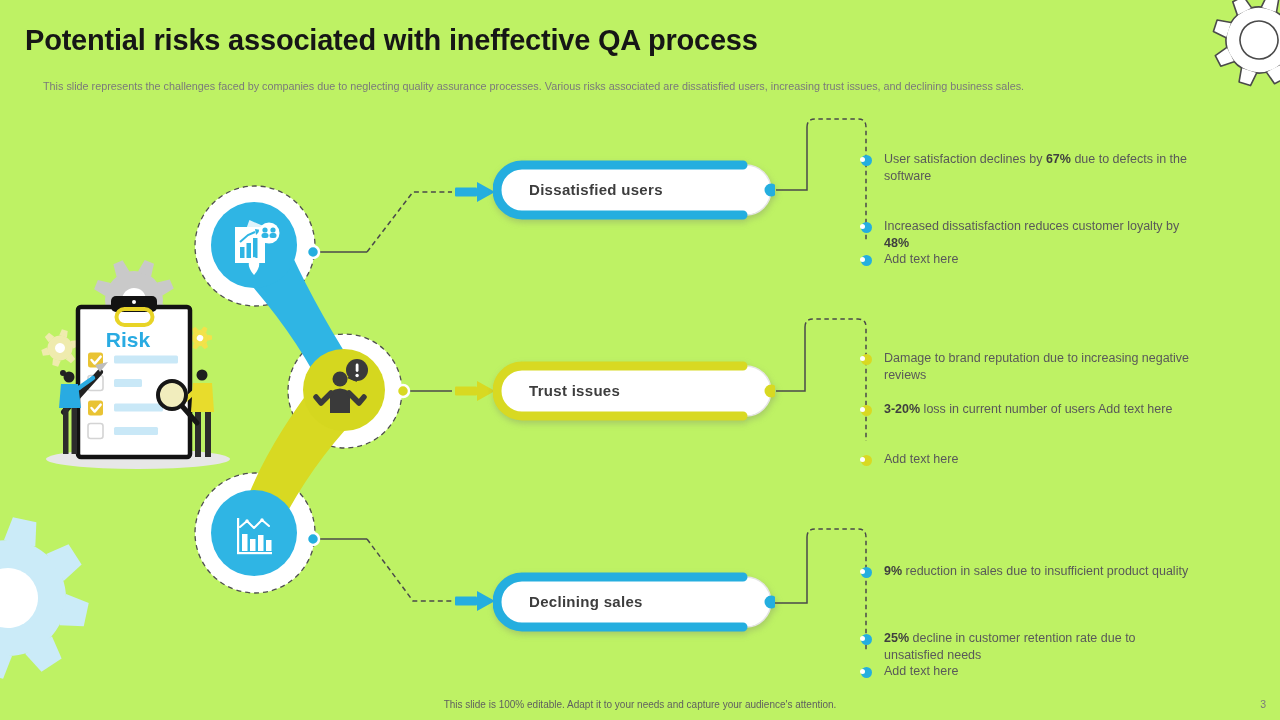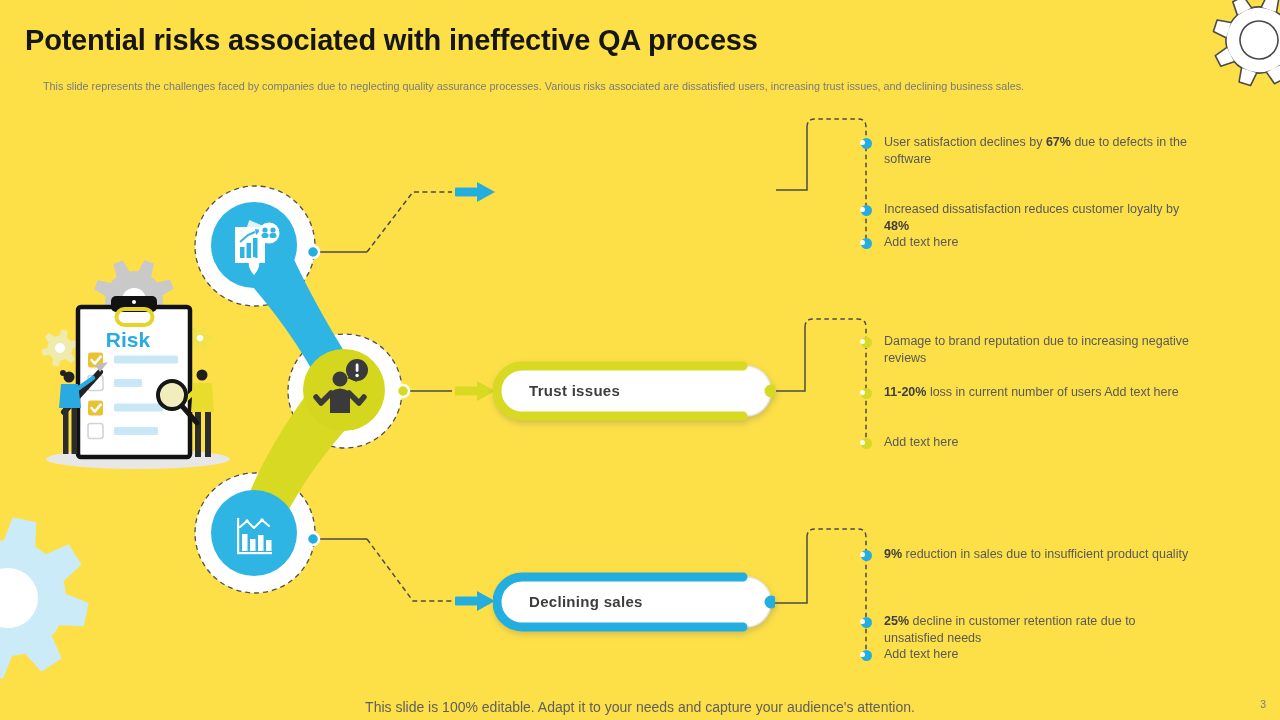--- a/index.html
+++ b/index.html
@@ -1,17 +1,17 @@
 <!DOCTYPE html>
 <html><head>
 <meta charset="utf-8">
 <style>
   html,body{margin:0;padding:0;background:#ffffff;}
   .slide{
-    position:relative;width:1280px;height:720px;background:#fde047;overflow:hidden;
+    position:relative;width:1280px;height:720px;background:#bef264;overflow:hidden;
     font-family:"Liberation Sans","DejaVu Sans",sans-serif;
   }
   .title{
     position:absolute;left:25px;top:24px;margin:0;width:1000px;
     font-size:29px;font-weight:800;color:#161616;letter-spacing:-0.2px;
   }
   .subtitle{
     position:absolute;left:43px;top:80px;margin:0;width:1150px;
     font-size:10.8px;color:#7a7a7a;
   }
@@ -21,31 +21,31 @@
   .pill svg{position:absolute;left:0;top:0;filter:drop-shadow(1px 3px 3px rgba(110,110,110,0.30));}
   .pill-label{
     position:absolute;left:36px;top:0;height:66px;line-height:66px;
     font-size:15px;font-weight:700;color:#3d3d3d;letter-spacing:0.3px;white-space:nowrap;
   }
   .pill1{top:157px;} .pill2{top:358px;} .pill3{top:569px;}
   
   .bgroup{position:absolute;left:861px;width:335px;}
   .bg1{top:134px;} .bg2{top:333px;} .bg3{top:546px;}
   .bitem{position:absolute;left:0;padding-left:23px;width:312px;
-    font-size:12.5px;line-height:16.5px;color:#595959;}
+    font-size:12.5px;line-height:16.5px;color:#595959;margin-top:17px;}
   .bitem b{color:#3f3f3f;font-weight:700;}
   .bi1{top:0;} .bi2{top:67px;} .bi3{top:100px;}
   .bg2 .bi2{top:51px;} .bg2 .bi3{top:101px;}
   .mark{position:absolute;left:0;top:4px;width:11px;height:11px;border-radius:50%;}
   .mark::after{content:"";position:absolute;left:-1px;top:2px;width:5px;height:5px;background:#fff;border-radius:50%;}
   .mark.cyan{background:#24AEDF;} .mark.yellow{background:#D8D922;}
   
   .footer-note{
     position:absolute;left:0;top:699px;width:1280px;text-align:center;
-    font-size:14px;color:#5f5f5f;
+    font-size:10px;color:#5f5f5f;
   }
   .page-num{
     position:absolute;right:14px;top:698px;font-size:10.5px;color:#7a7a7a;
   }
 </style>
 </head>
 <body>
 
 <div class="slide">
 
@@ -251,20 +251,28 @@
     <g stroke="#4a4a4a" stroke-width="1.5" fill="none">
       <polyline points="776,190 807,190 807,127"></polyline>
       <path d="M 807 127 Q 807 119 815 119 L 858 119 Q 866 119 866 127 L 866 240" stroke-dasharray="4.5 3.5"></path>
       <polyline points="776,391 805,391 805,327"></polyline>
       <path d="M 805 327 Q 805 319 813 319 L 858 319 Q 866 319 866 327 L 866 441" stroke-dasharray="4.5 3.5"></path>
       <polyline points="774,603 807,603 807,537"></polyline>
       <path d="M 807 537 Q 807 529 815 529 L 858 529 Q 866 529 866 537 L 866 652" stroke-dasharray="4.5 3.5"></path>
     </g>
   </svg>
 
+  <div class="pill pill1">
+    <svg width="282" height="66" viewBox="0 0 282 66">
+      <rect x="4" y="8" width="274" height="50" rx="25" fill="#ffffff" stroke="#e5e5e5" stroke-width="1.5"></rect>
+      <path d="M 250 8 L 29 8 A 25 25 0 0 0 29 58 L 250 58" fill="none" stroke="#24AEDF" stroke-width="9" stroke-linecap="round"></path>
+      <circle cx="278" cy="33" r="6.5" fill="#24AEDF"></circle>
+    </svg>
+    <span class="pill-label">Dissatisfied users</span>
+  </div>
 
   <div class="pill pill3">
     <svg width="282" height="66" viewBox="0 0 282 66">
       <rect x="4" y="8" width="274" height="50" rx="25" fill="#ffffff" stroke="#e5e5e5" stroke-width="1.5"></rect>
       <path d="M 250 8 L 29 8 A 25 25 0 0 0 29 58 L 250 58" fill="none" stroke="#24AEDF" stroke-width="9" stroke-linecap="round"></path>
       <circle cx="278" cy="33" r="6.5" fill="#24AEDF"></circle>
     </svg>
     <span class="pill-label">Declining sales</span>
   </div>
 
@@ -292,21 +300,21 @@
     </div>
   </div>
 
   <div class="bgroup bg2">
     <div class="bitem bi1">
       <span class="mark yellow"></span>
       <span>Damage to brand reputation due to increasing negative reviews</span><b></b><span></span>
     </div>
     <div class="bitem bi2">
       <span class="mark yellow"></span>
-      <span></span><b>11-20%</b><span> loss in current number of users Add text here</span>
+      <span></span><b>3-20%</b><span> loss in current number of users Add text here</span>
     </div>
     <div class="bitem bi3">
       <span class="mark yellow"></span>
       <span>Add text here</span><b></b><span></span>
     </div>
   </div>
 
   <div class="bgroup bg3">
     <div class="bitem bi1">
       <span class="mark cyan"></span>

